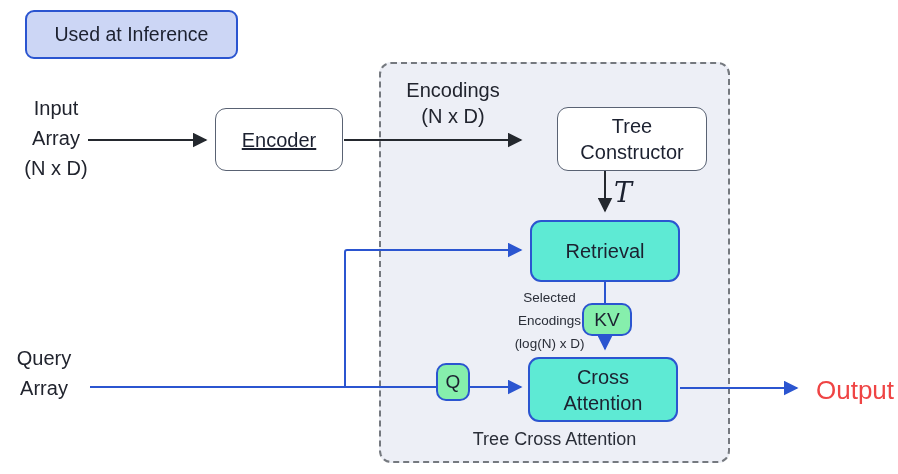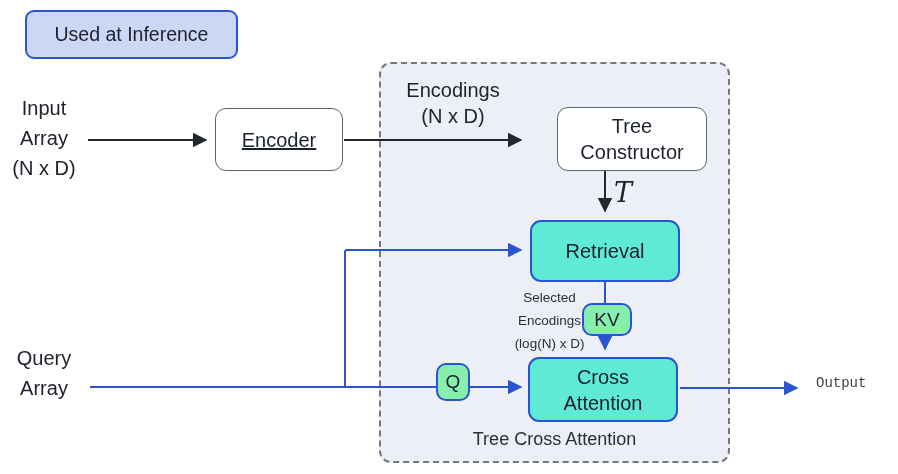--- a/index.html
+++ b/index.html
@@ -86,21 +86,21 @@
   .q-pill  { left: 436px; top: 363px; width: 34px; height: 38px; }
 
   
   .io-label {
     text-align: center;
     font-size: 20px;
     line-height: 30px;
     color: #21242e;
     z-index: 3;
   }
-  .input-array { left: 2px;  top: 93px;  width: 84px; }
+  .input-array { left: 14px;  top: 93px;  width: 84px; }
   .query-array { left: 0px;  top: 343px; width: 88px; }
 
   .encodings-label {
     left: 383px; top: 77px; width: 140px;
     text-align: center;
     font-size: 20px;
     line-height: 26px;
     color: #21242e;
     z-index: 3;
   }
@@ -115,24 +115,23 @@
   .tree-symbol {
     left: 614px; top: 177px;
     font-family: "DejaVu Serif", serif;
     font-style: italic;
     font-size: 27px;
     color: #1c2130;
     z-index: 3;
   }
   .output-label {
     left: 816px; top: 375px;
-    font-size: 14px;
-    color: #404040;
-    z-index: 3;
-    font-family: Liberation Mono, monospace;
+    font-size: 26px;
+    color: #ef4444;
+    z-index: 3;
   }
   .line { display: block; }
 </style>
 </head>
 <body>
 
 <div id="stage">
 
   <div class="abs panel"></div>
 

